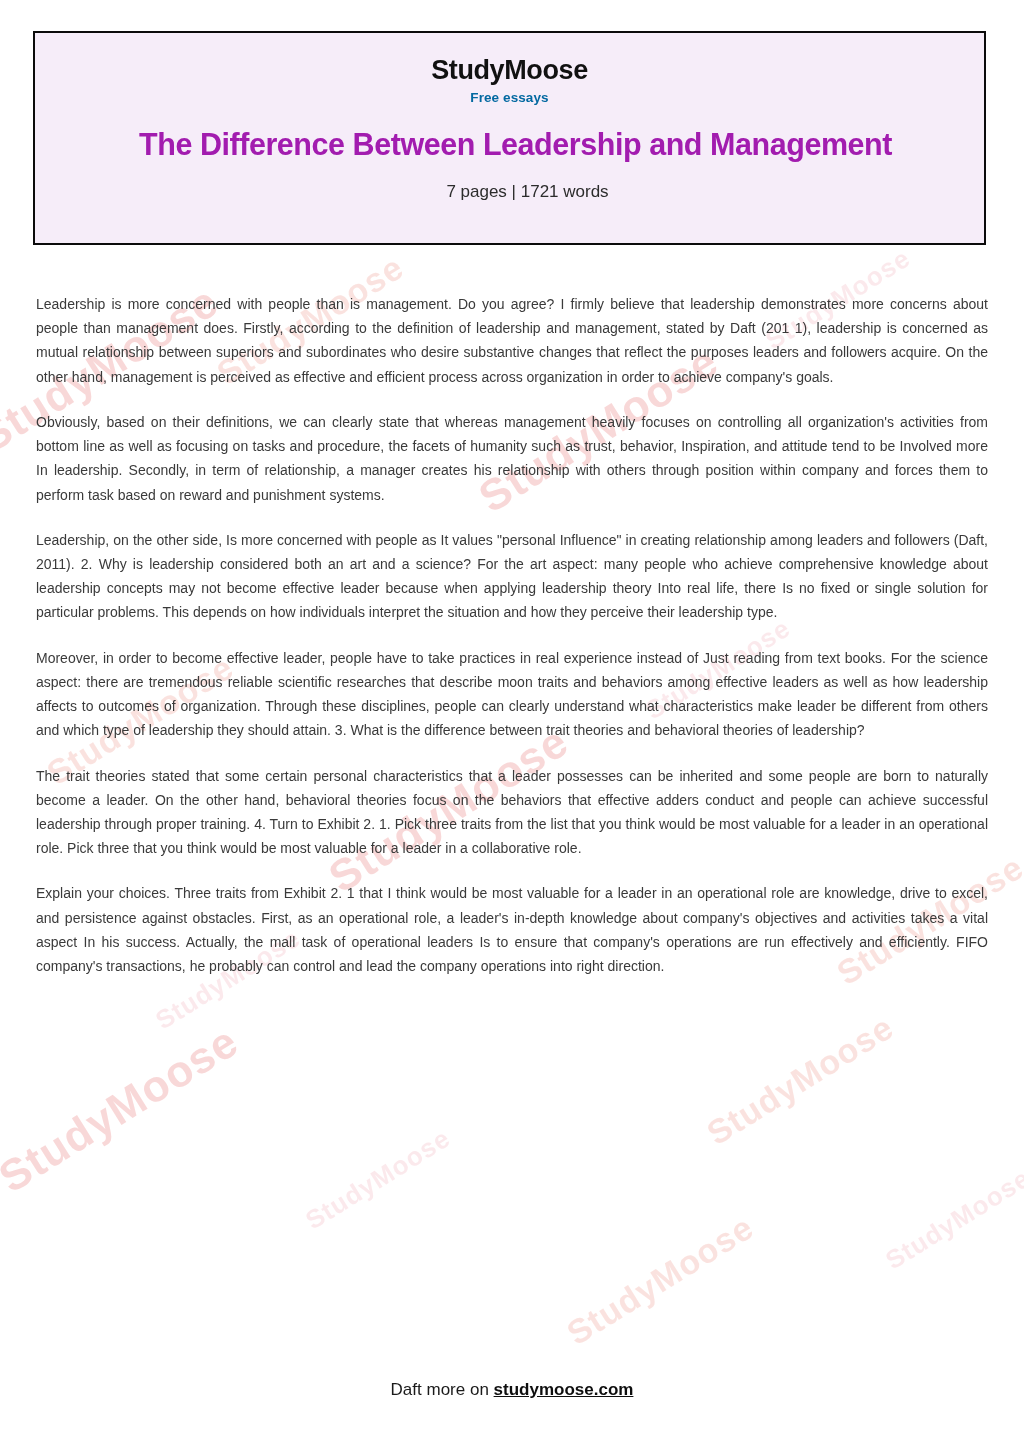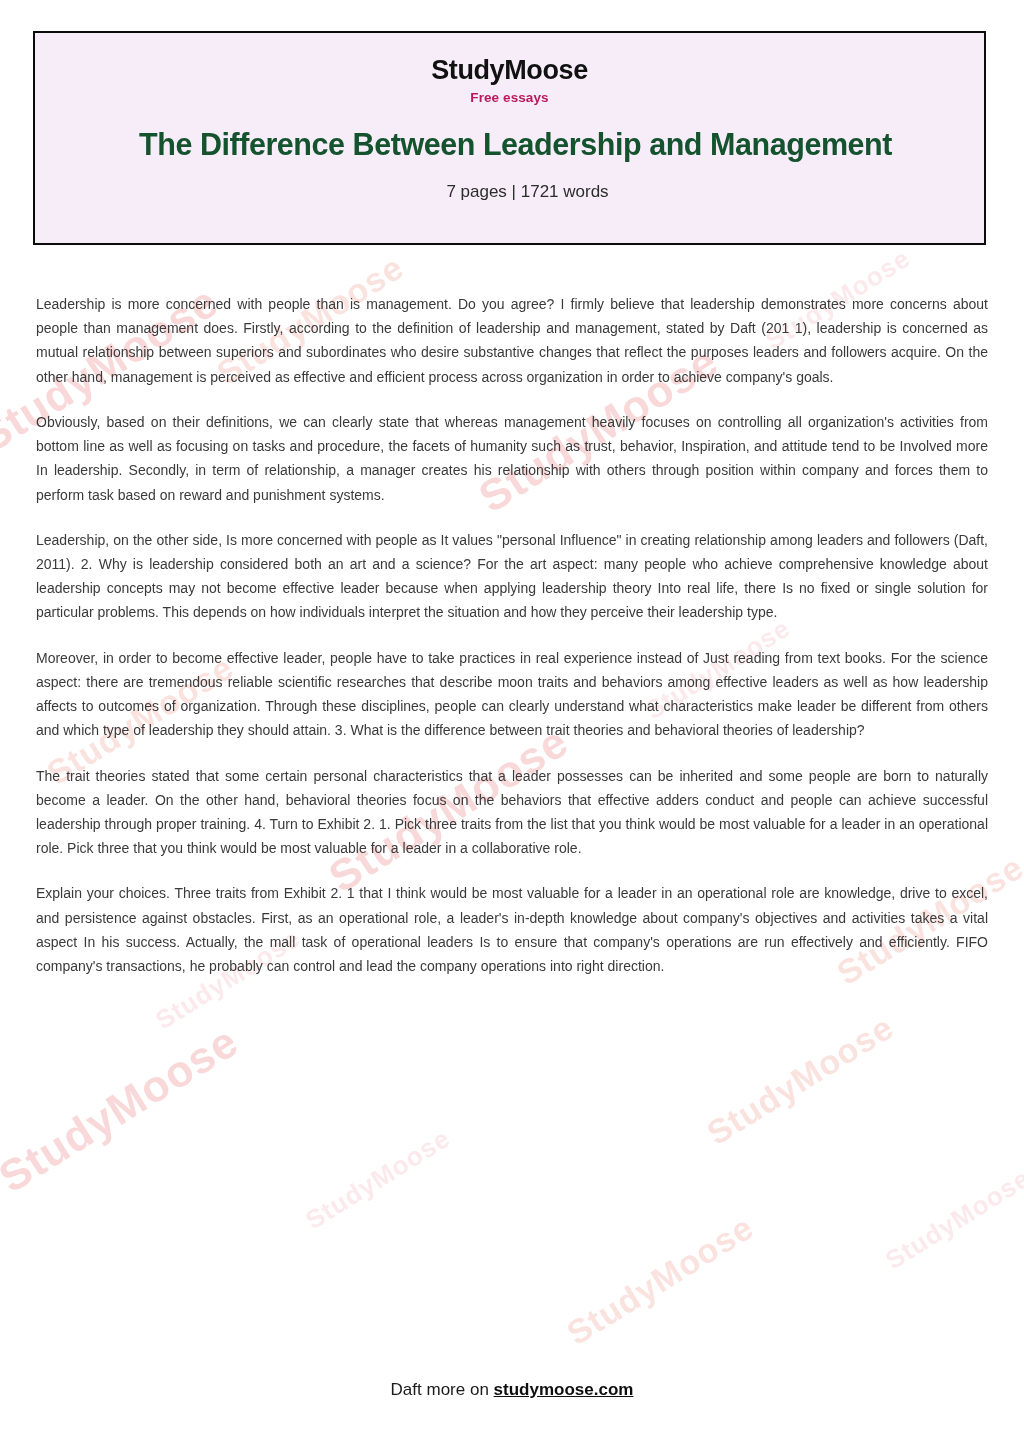--- a/index.html
+++ b/index.html
@@ -68,29 +68,29 @@
     font-weight: 700;
     letter-spacing: -0.4px;
     color: #111111;
     line-height: 1.05;
   }
   #brand-tagline {
     margin: 0;
     padding-top: 6px;
     font-size: 13.5px;
     font-weight: 700;
-    color: #be185d;
+    color: #0369a1;
     letter-spacing: .1px;
   }
   #doc-title {
     margin: 0;
     padding: 22px 22px 0 34px;
     font-size: 30.5px;
     font-weight: 700;
-    color: #14532d;
+    color: #a21caf;
     letter-spacing: -0.45px;
     line-height: 1.18;
   }
   #doc-meta {
     margin: 0;
     padding-top: 19px;
     font-size: 17px;
     font-weight: 400;
     color: #2c2c2c;
     padding-left: 36px;

